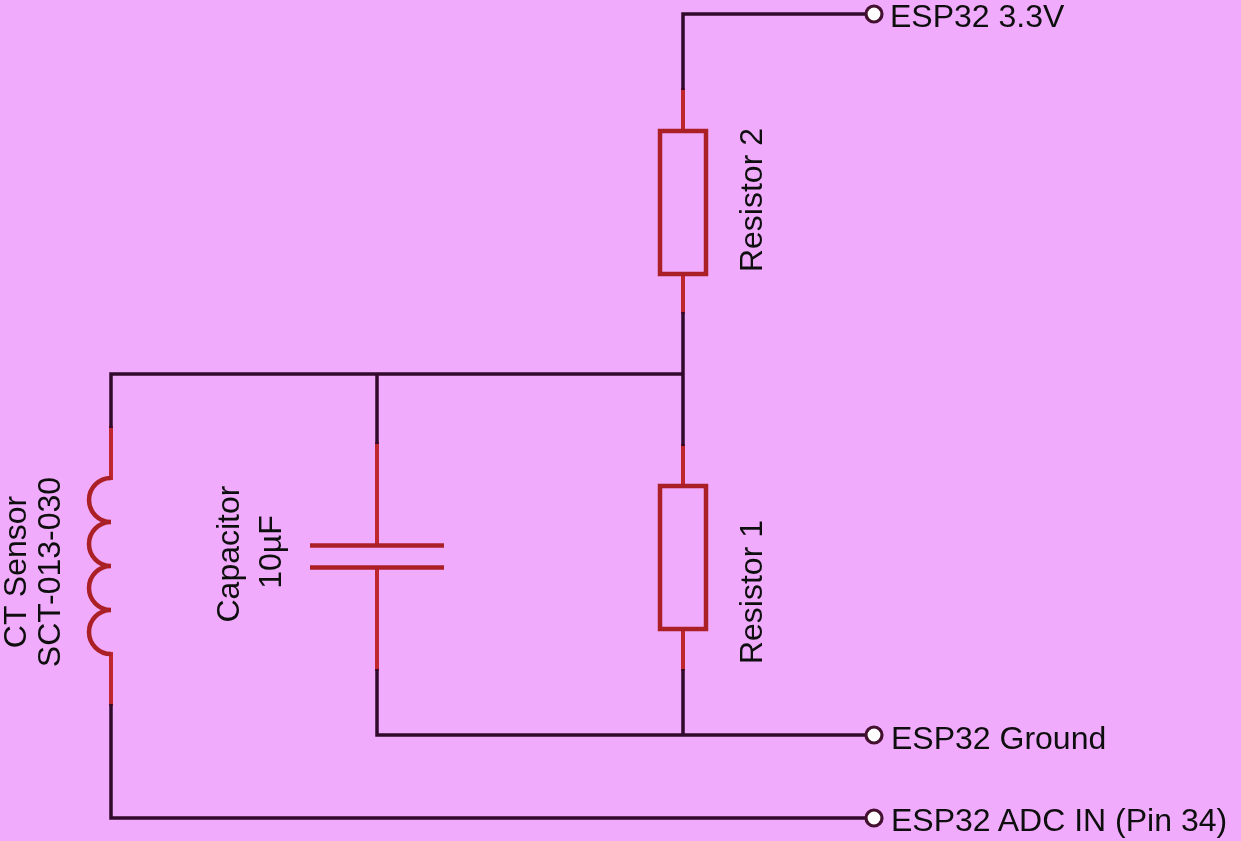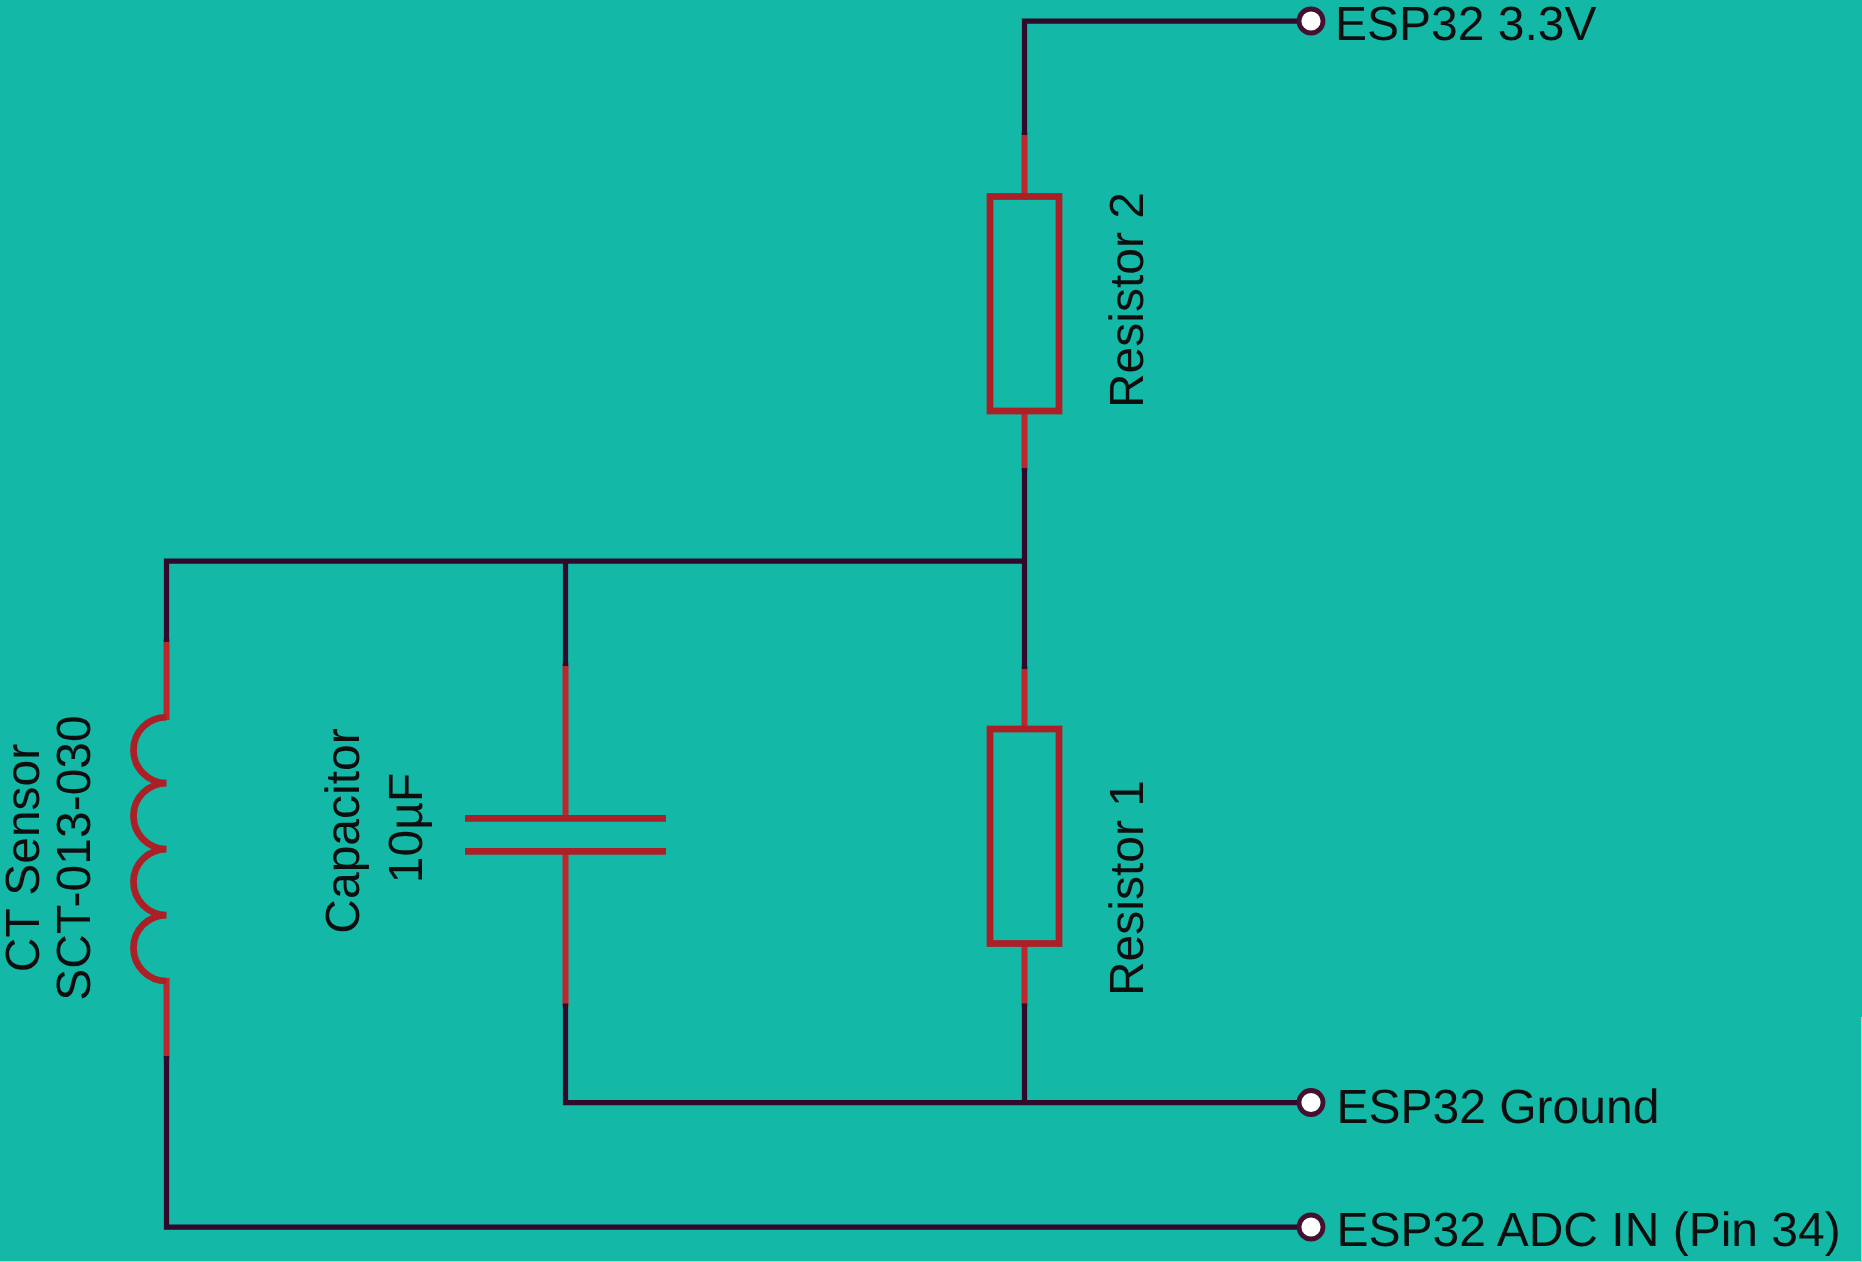--- a/index.html
+++ b/index.html
@@ -4,21 +4,21 @@
 <style>
   html, body {
     margin: 0;
     padding: 0;
     background: #ffffff;
   }
   .canvas {
     position: relative;
     width: 1241px;
     height: 841px;
-    background: #14b8a6;
+    background: #f0abfc;
     overflow: hidden;
     font-family: "Liberation Sans", sans-serif;
   }
   svg text {
     font-family: "Liberation Sans", sans-serif;
     font-size: 32px;
   }
 </style>
 </head>
 <body>

